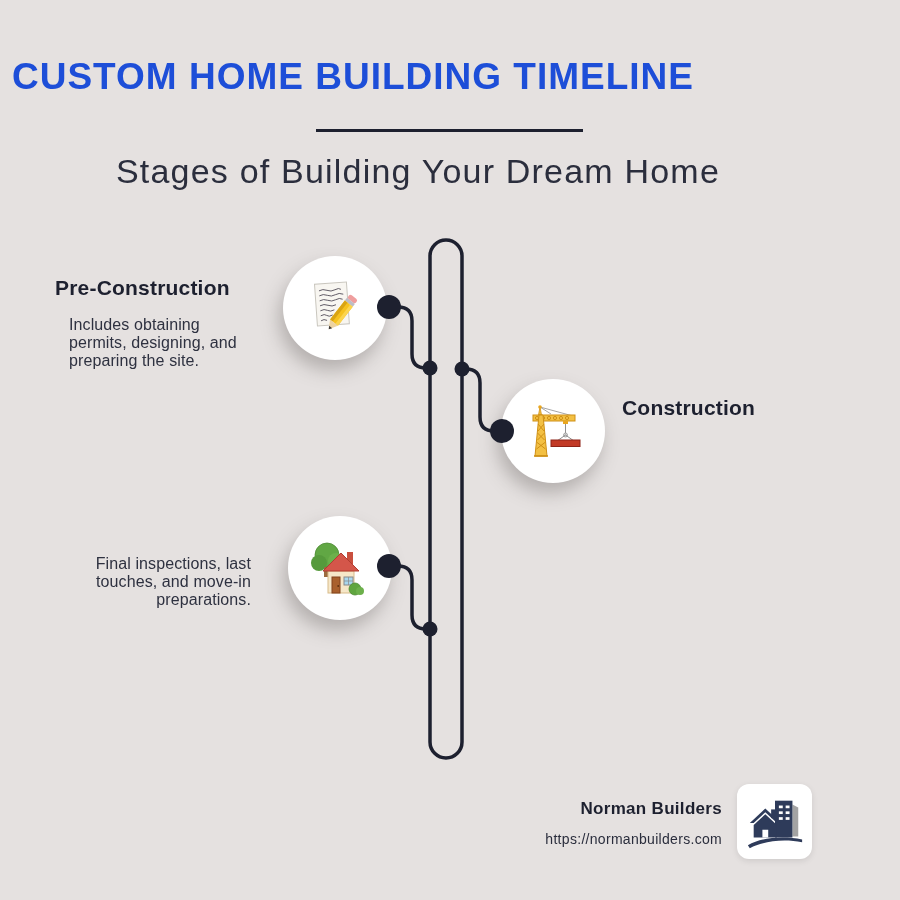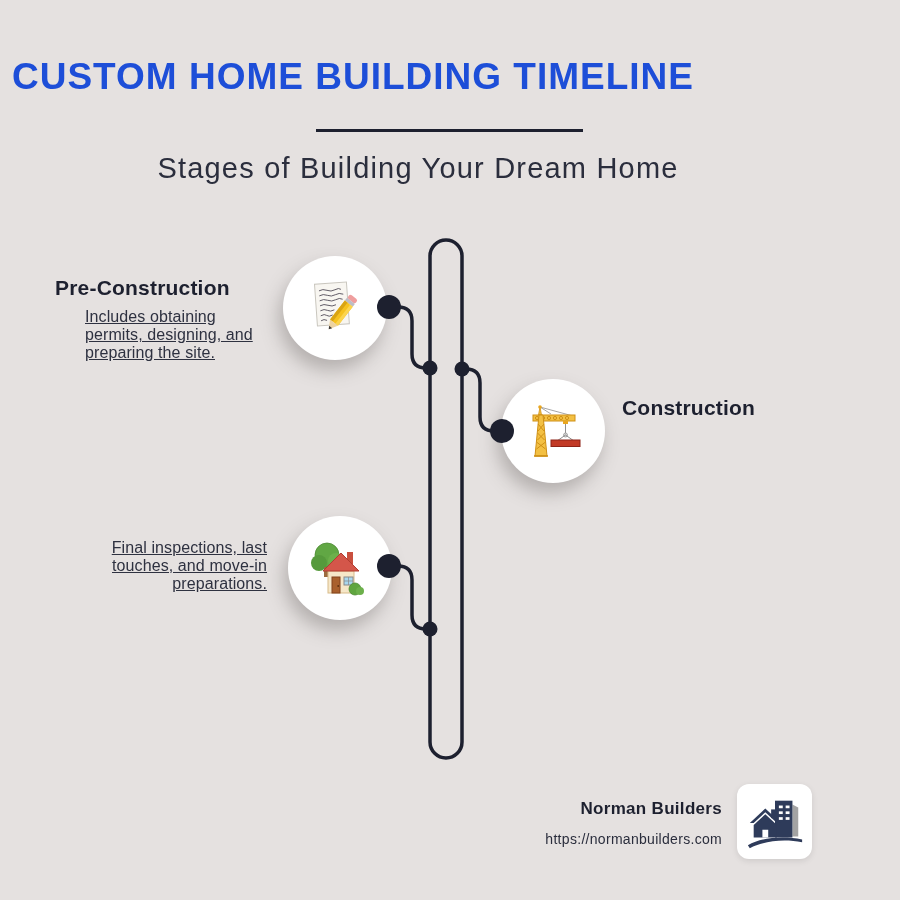--- a/index.html
+++ b/index.html
@@ -5,34 +5,34 @@
   html,body{margin:0;padding:0;}
   body{width:900px;height:900px;overflow:hidden;background:#e5e1e0;
        font-family:"Liberation Sans","DejaVu Sans",sans-serif;}
   .canvas{position:relative;width:900px;height:900px;background:#e5e1e0;}
 
   
   .title{position:absolute;top:56px;left:0;width:900px;text-align:left;
          font-size:37px;font-weight:800;letter-spacing:1px;color:#1d4ed8;margin:0;padding-left:12px;}
   .divider{position:absolute;top:129px;left:316px;width:267px;height:2.5px;background:#1d202f;}
   .subtitle{position:absolute;top:152px;left:0;width:836px;text-align:center;
-            font-size:29px;font-weight:400;letter-spacing:1.2px;color:#2b2e3d;}
+            font-size:34px;font-weight:400;letter-spacing:1.2px;color:#2b2e3d;}
 
   
   .stage-circle{position:absolute;background:#ffffff;border-radius:50%;
                 display:flex;align-items:center;justify-content:center;z-index:1;
                 box-shadow:-4px 10px 18px rgba(90,84,80,0.35);}
   .circle-pre {left:283px;top:256px;width:104px;height:104px;}
   .circle-con {left:501px;top:379px;width:104px;height:104px;}
   .circle-post{left:288px;top:516px;width:104px;height:104px;}
 
   
   .stage-text{position:absolute;z-index:3;color:#1d202f;}
   .stage-text h2{margin:0 0 8px 0;font-size:21px;font-weight:700;letter-spacing:0.2px;color:#1d202f;}
-  .stage-text p{margin:0;font-size:16px;line-height:1.12;color:#2e3140;letter-spacing:0.1px;text-decoration:underline;}
+  .stage-text p{margin:16px;font-size:16px;line-height:1.12;color:#2e3140;letter-spacing:0.1px;}
   .text-pre {left:55px;top:276px;width:212px;text-align:left;}
   .text-pre p{width:182px;margin-left:auto;}
   .text-con {left:622px;top:396px;width:240px;text-align:left;}
   .text-con p{width:198px;}
   .text-post{left:55px;top:539px;width:212px;text-align:right;}
   .text-post p{width:176px;margin-left:auto;}
 
   
   .timeline{position:absolute;left:0;top:0;z-index:2;pointer-events:none;}
 

